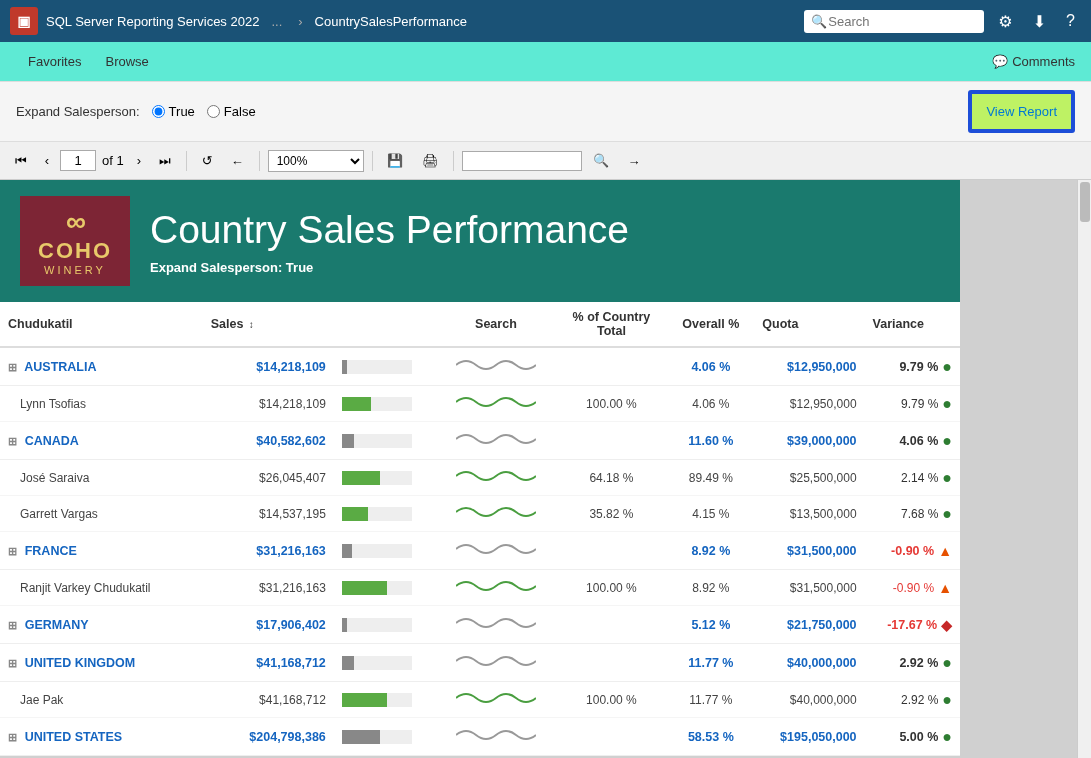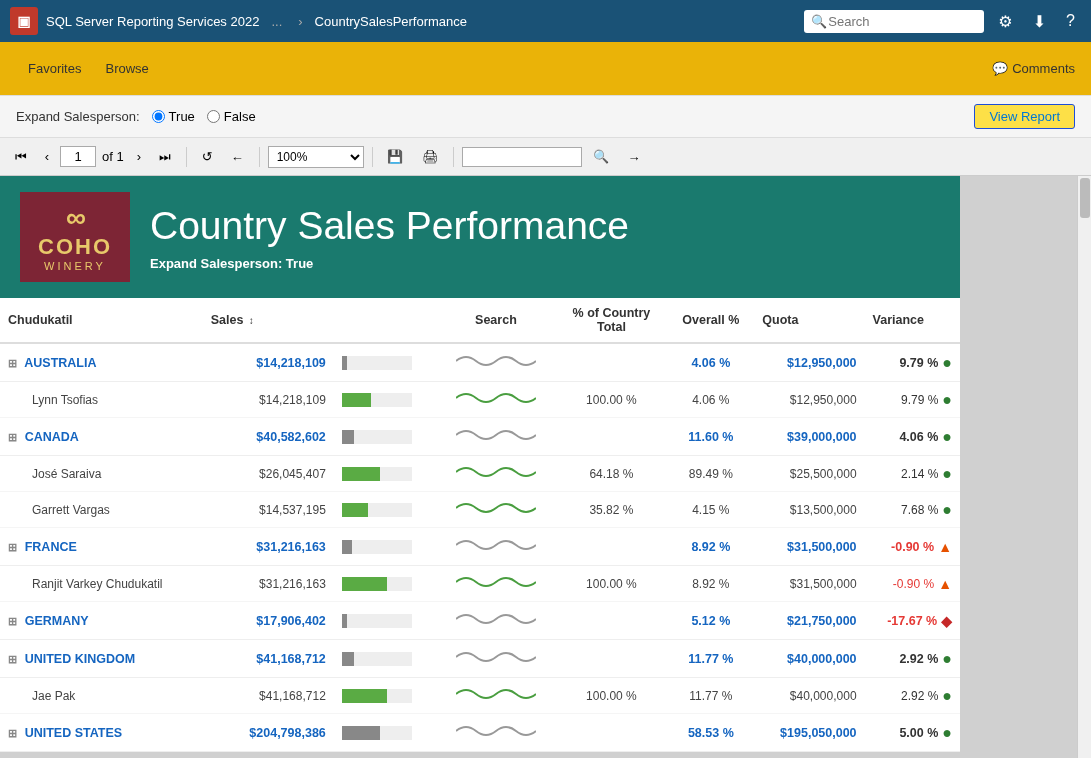--- a/index.html
+++ b/index.html
@@ -52,25 +52,25 @@
       color: white;
       background: none;
       border: none;
       cursor: pointer;
       font-size: 16px;
       padding: 4px 6px;
     }
 
     
     .second-nav {
-      background: #eab308;
+      background: #5eead4;
       border-bottom: 1px solid #ddd;
       display: flex;
       align-items: center;
-      height: 54px;
+      height: 40px;
       padding: 0 16px;
     }
     .nav-tab {
       padding: 8px 12px;
       font-size: 13px;
       cursor: pointer;
       color: #333;
     }
     .comments-btn {
       margin-left: auto;
@@ -89,23 +89,23 @@
       padding: 8px 16px;
       display: flex;
       align-items: center;
       gap: 12px;
     }
     .params-label { font-size: 13px; color: #333; font-weight: 500; }
     .radio-group { display: flex; align-items: center; gap: 12px; }
     .radio-option { display: flex; align-items: center; gap: 4px; font-size: 13px; cursor: pointer; }
     .view-report-btn {
       margin-left: auto;
-      padding: 4px 14px;
-      border: 1px solid #1d4ed8;
-      background: #fde047;
+      padding: 10px 14px;
+      border: 4px solid #1d4ed8;
+      background: #bef264;
       color: #0078d4;
       font-size: 13px;
       border-radius: 3px;
       cursor: pointer;
     }
 
     
     .report-toolbar {
       background: #f0f0f0;
       border-bottom: 1px solid #ccc;
@@ -234,21 +234,21 @@
       font-size: 12.5px;
       border-bottom: 1px solid #eee;
     }
     .person-row td {
       padding: 5px 8px;
       background: white;
       font-size: 12px;
       border-bottom: 1px solid #f5f5f5;
       color: #444;
     }
-    .person-row td.person-name { padding-left: 32px; }
+    .person-row td.person-name { padding-left: 20px; }
 
     .bar-container { width: 70px; height: 14px; background: #eee; position: relative; display: inline-block; vertical-align: middle; }
     .bar-fill-gray { background: #888; height: 100%; }
     .bar-fill-green { background: #5aab44; height: 100%; }
 
     .pct-cell { text-align: center; color: #1565c0; }
     .overall-cell { text-align: center; }
     .quota-cell { text-align: right; color: #1565c0; }
     .variance-cell { text-align: right; display: flex; align-items: center; justify-content: flex-end; gap: 4px; }
 

